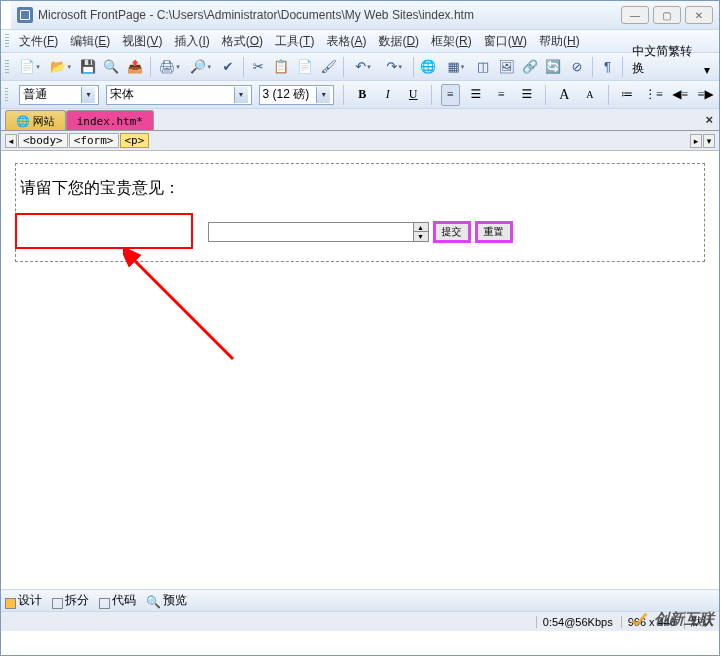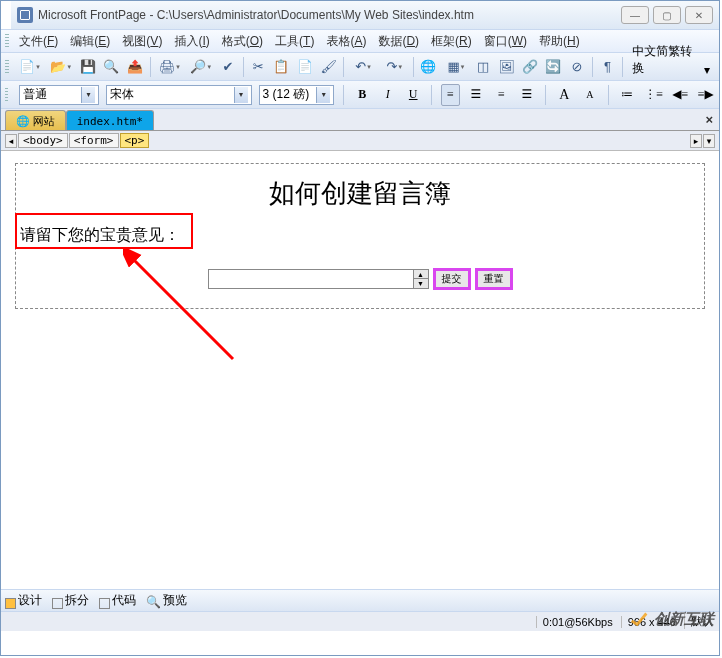--- a/index.html
+++ b/index.html
@@ -22,21 +22,21 @@
 .sep { width:1px; height:20px; background:#b8c8e0; margin:0 2px; }
 .format-bar { height: 28px; background: linear-gradient(#f4f8fd,#dce6f4); border-bottom:1px solid #c8d8ef; display: flex; align-items: center; padding: 0 4px; gap: 7px; }
 .combo { height: 20px; border: 1px solid #8fa8ca; background: #fff; display: flex; align-items: center; padding: 0 3px; font-size: 12px; }
 .combo .caret-btn { width:14px; height:16px; background:linear-gradient(#eaf2fc,#c8d8ef); border-left:1px solid #8fa8ca; margin-left:3px; display:flex; align-items:center; justify-content:center; font-size:8px; color:#333;}
 .combo.cstyle { width:95px; } .combo.cfont { width:175px; } .combo.csize { width:90px; }
 .fmt-btn { width:22px; height:22px; border:1px solid transparent; border-radius:2px; display:flex; align-items:center; justify-content:center; cursor:pointer; font-family:"Times New Roman",serif; }
 .fmt-btn.active { border-color:#9aa8c0; background:#d8e4f4; }
 .tab-bar { height: 22px; background: #e8ecf4; border-bottom:1px solid #999; display:flex; align-items:flex-end; padding-left:4px; position:relative;}
 .tab { height: 20px; padding: 2px 10px 0; border:1px solid #999; border-bottom:none; margin-right:0; font-size:11px; border-radius:3px 3px 0 0; display:flex; align-items:center; gap:3px;}
 .tab.inactive { background: linear-gradient(#f0d57e,#e8c050); }
-.tab.active { background: #0ea5e9; }
+.tab.active { background: #ec4899; }
 .tab-close { position:absolute; right:6px; top:3px; font-size:13px; font-weight:bold; color:#333; cursor:pointer;}
 .breadcrumb-bar { height:20px; background:#e8ecf4; border-bottom:1px solid #bbb; display:flex; align-items:center; padding:0 4px; gap:1px; position:relative;}
 .bc-nav { width:12px; height:14px; border:1px solid #aaa; background:#f0f0f0; font-size:9px; display:flex; align-items:center; justify-content:center;}
 .bc-tag { border:1px solid #aaa; background:#f5f5f5; padding:0 4px; font-size:11px; font-family:monospace;}
 .bc-tag.sel { background:#ffe680; border-color:#c0a030;}
 .bc-right { position:absolute; right:4px; display:flex; gap:1px;}
 .editor { position:relative; height: 438px; background:#fff; overflow:hidden;}
 .page-content { position:absolute; left:14px; top:12px; right:14px; }
 .dashed-box { border:1px dashed #888; padding: 6px 4px 18px; }
 .page-title { font-family: SimSun,serif; font-size:26px; text-align:center; padding:6px 0; }
@@ -188,21 +188,20 @@
     <span class="bc-tag sel">&lt;p&gt;</span>
     <div class="bc-right">
       <div class="bc-nav">▸</div>
       <div class="bc-nav">▾</div>
     </div>
   </div>
 
   <div class="editor">
     <div class="page-content">
       <div class="dashed-box">
-        <div class="page-title">如何创建留言簿</div>
         <div style="position:relative; margin-top:8px;">
           <span class="prompt-text">请留下您的宝贵意见：</span>
         </div>
         <div class="form-row">
           <div class="spinner">
             <div class="spinner-input"></div>
             <div class="spinner-btns">
               <div>▲</div>
               <div>▼</div>
             </div>
@@ -236,21 +235,21 @@
         <span class="view-icon"></span>
         <span>代码</span>
       </div>
     <div class="view-btn">
         <span>🔍</span>
         <span>预览</span>
       </div>
   </div>
 
   <div class="status-bar">
-    <span class="status-cell">0:01@56Kbps</span>
+    <span class="status-cell">0:54@56Kbps</span>
     <span class="status-cell">966 x 446</span>
     <span class="status-cell">默认</span>
   </div>
 
   <div class="watermark">
     <svg class="wm-icon" viewBox="0 0 24 24">
         <path d="M4 14 L10 18 L20 6" stroke="#f5a623" stroke-width="3" fill="none"></path>
       </svg>
     <span class="wm-text">创新互联</span>
   </div>

